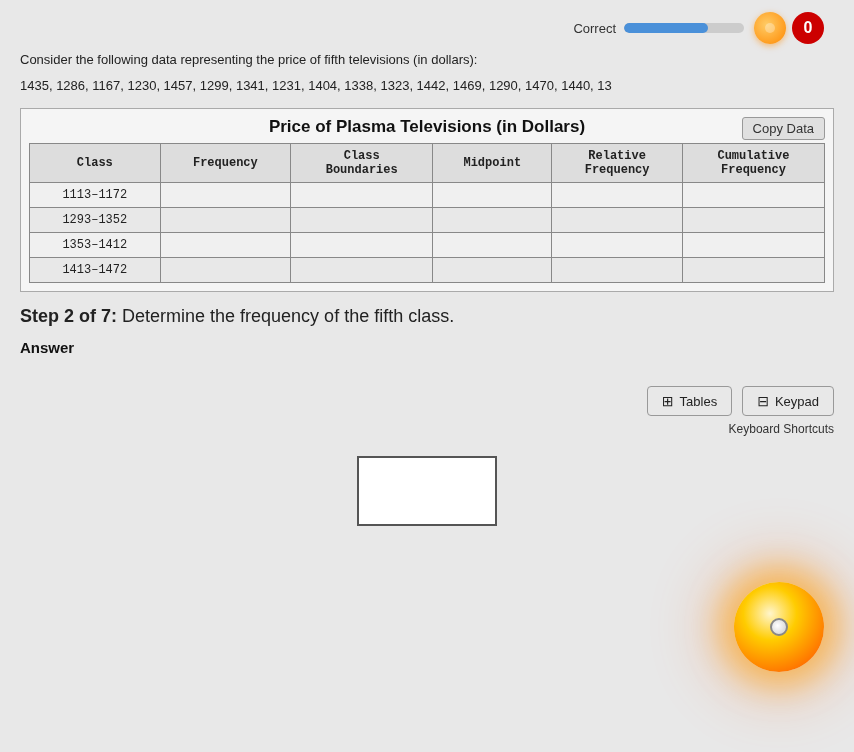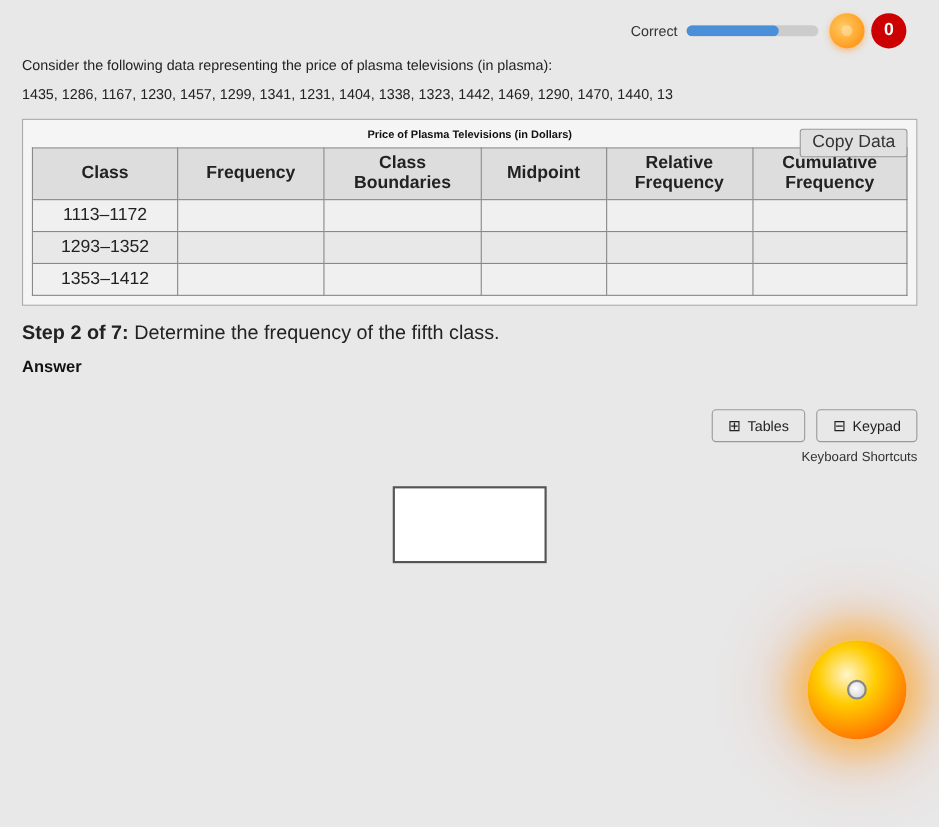--- a/index.html
+++ b/index.html
@@ -98,37 +98,38 @@
     }
 
     .copy-data-btn {
       position: absolute;
       top: 8px;
       right: 8px;
       background: #e0e0e0;
       border: 1px solid #999;
       border-radius: 3px;
       padding: 3px 10px;
-      font-size: 16px;
+      font-size: 13px;
       cursor: pointer;
       color: #333;
     }
 
     .table-title {
       text-align: center;
       font-weight: bold;
-      font-size: 10px;
+      font-size: 17px;
       margin-bottom: 6px;
       color: #111;
     }
 
     .freq-table {
       width: 100%;
       border-collapse: collapse;
-      font-size: 16px;
+      font-size: 12px;
+      font-family: Liberation Mono, monospace;
     }
 
     .freq-table th, .freq-table td {
       border: 1px solid #888;
       padding: 5px 8px;
       text-align: center;
       color: #222;
     }
 
     .freq-table th {
@@ -243,21 +244,21 @@
     <div class="progress-bar-container">
       <div class="progress-bar-fill" style="width: 70%"></div>
     </div>
     <div class="icon-circle-orange">
       <div style="width:10px;height:10px;border-radius:50%;background:rgba(255,255,255,0.3);"></div>
     </div>
     <div class="icon-circle-red">0</div>
   </div>
 
   <div class="problem-text">
-    <span>Consider the following data representing the price of plasma televisions (in plasma):</span>
+    <span>Consider the following data representing the price of fifth televisions (in dollars):</span>
   </div>
 
   <div class="data-values">
     <span>1435, 1286, 1167, 1230, 1457, 1299, 1341, 1231, 1404, 1338, 1323, 1442, 1469, 1290, 1470, 1440, 13</span>
   </div>
 
   <div class="table-section">
     <button class="copy-data-btn">Copy Data</button>
     <div class="table-title">Price of Plasma Televisions (in Dollars)</div>
 
@@ -290,20 +291,28 @@
             <td></td>
           </tr>
           <tr>
             <td class="class-col">1353–1412</td>
             <td></td>
             <td></td>
             <td></td>
             <td></td>
             <td></td>
           </tr>
+          <tr>
+            <td class="class-col">1413–1472</td>
+            <td></td>
+            <td></td>
+            <td></td>
+            <td></td>
+            <td></td>
+          </tr>
         </tbody>
     </table>
   </div>
 
   <div class="step-text">
     <strong>Step 2 of 7: </strong>
     <span>Determine the frequency of the fifth class.</span>
   </div>
 
   <div class="answer-label">Answer</div>

